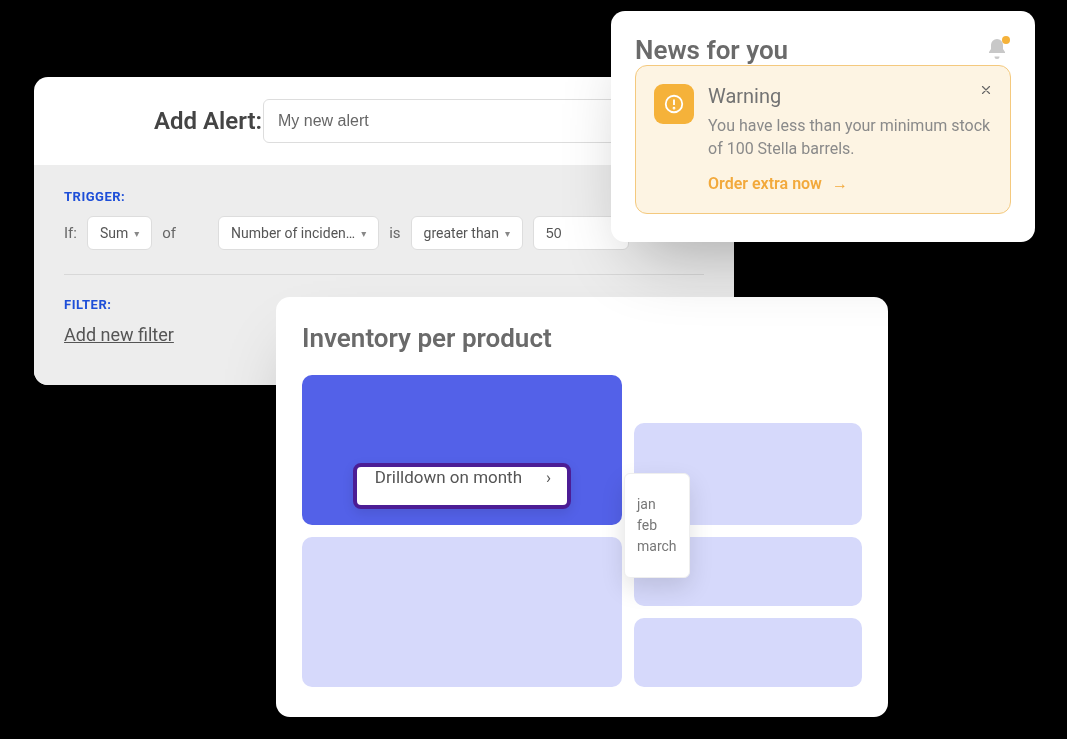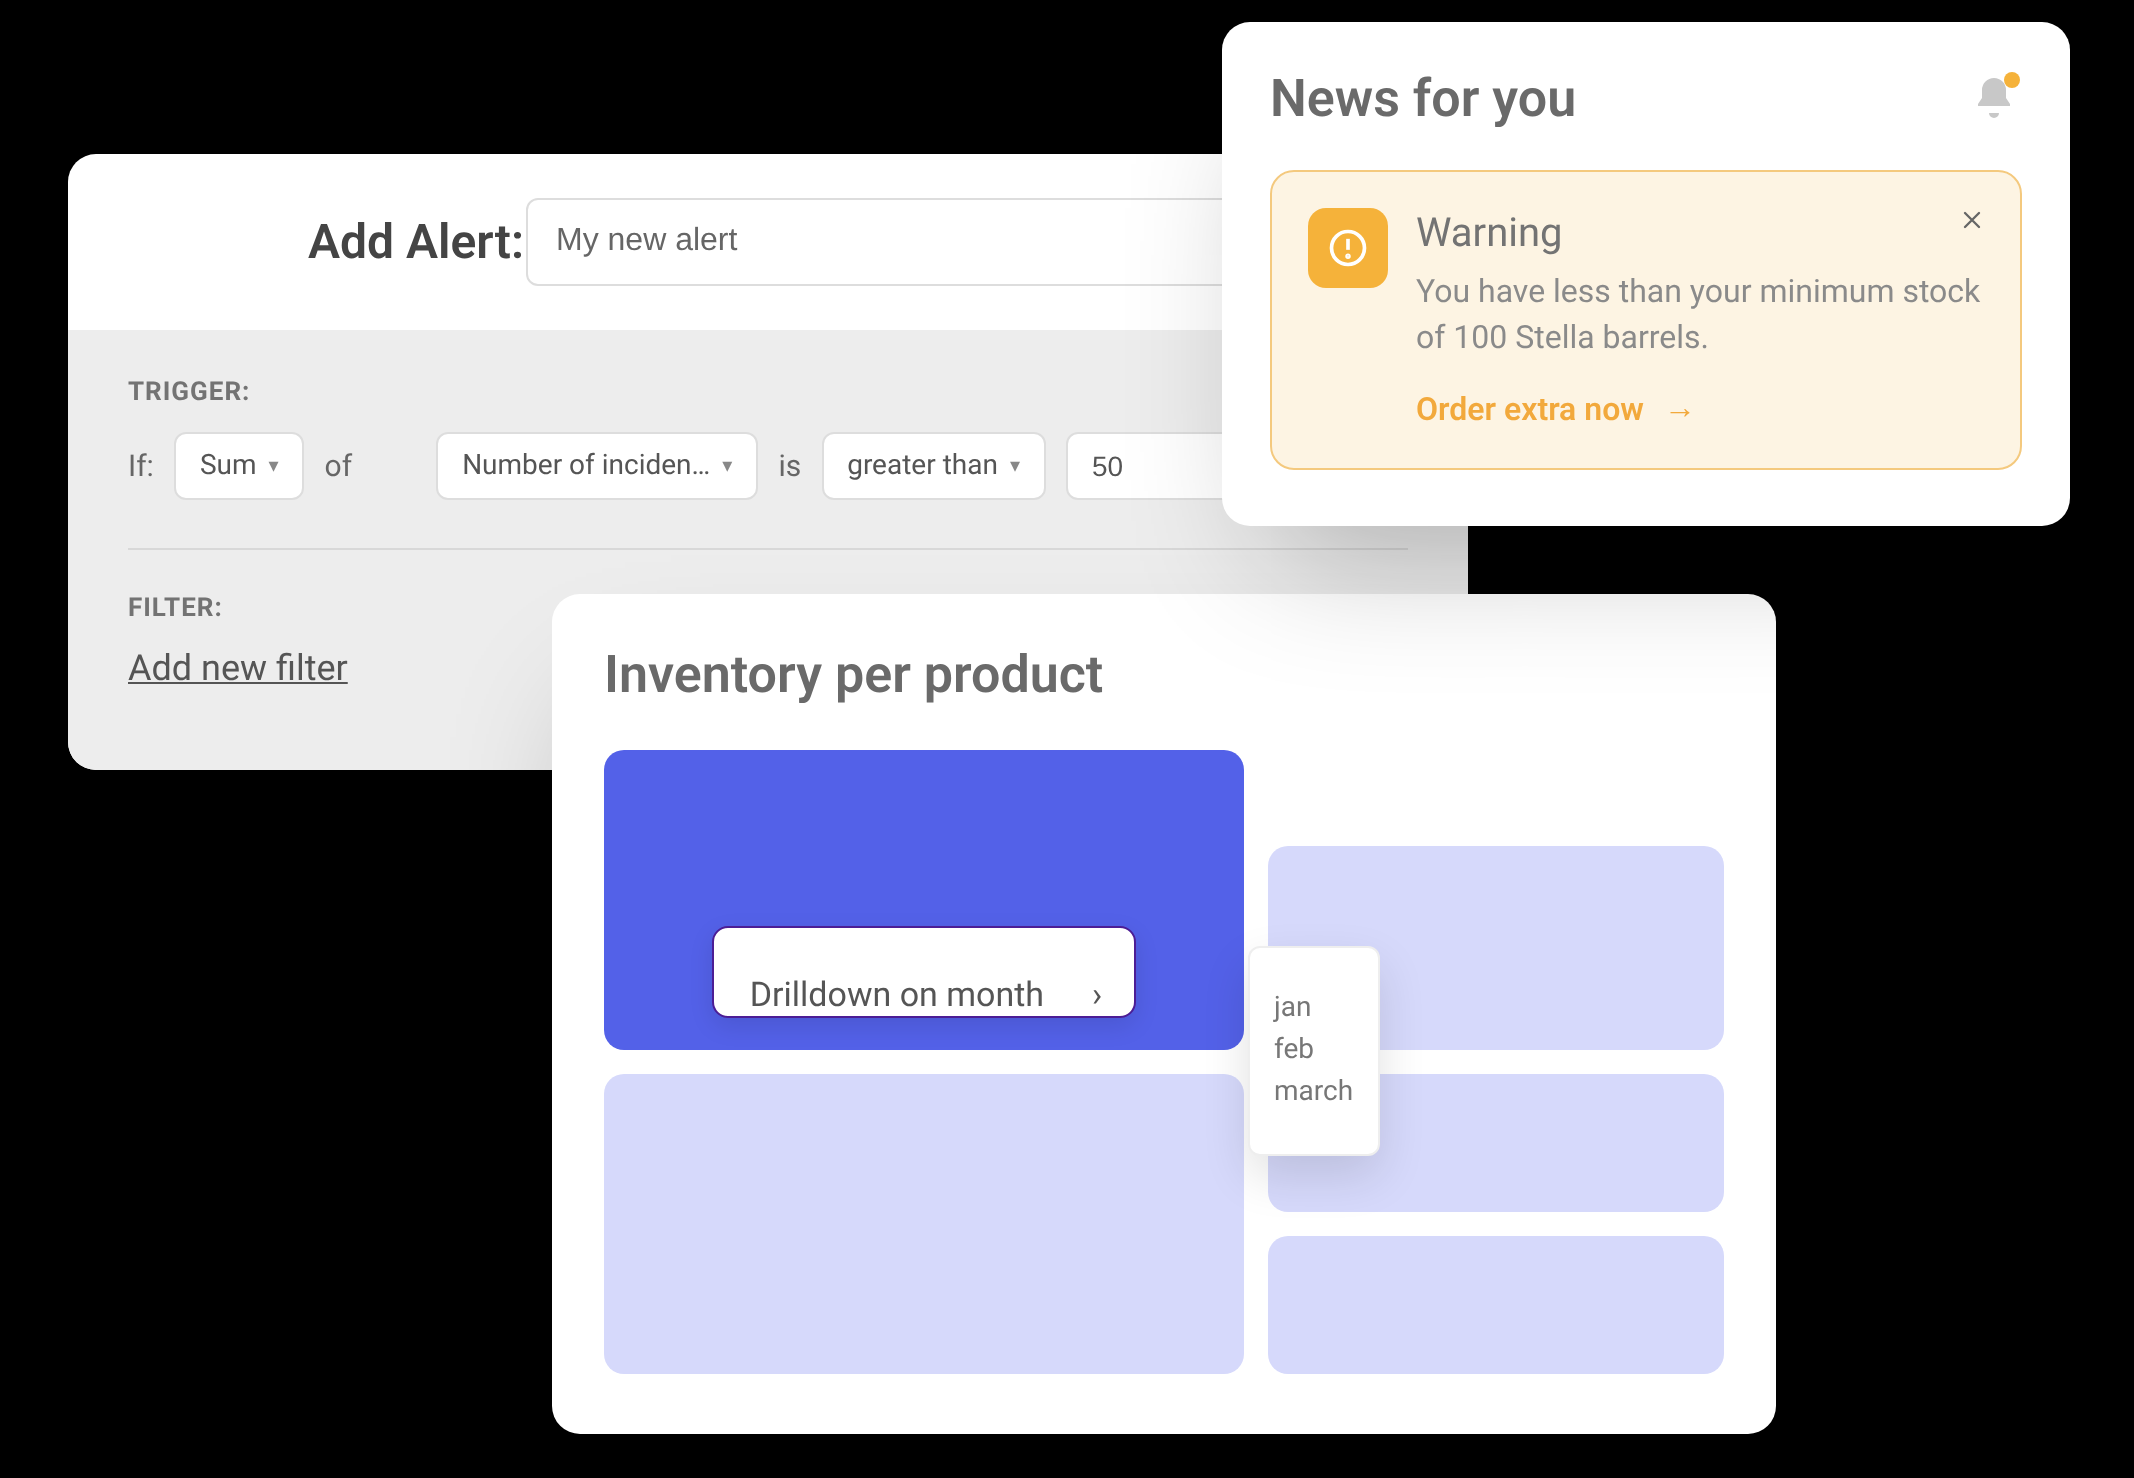--- a/index.html
+++ b/index.html
@@ -45,21 +45,21 @@
     color: #666;
   }
   .alert-body {
     background: #ededed;
     padding: 24px 30px 40px 30px;
   }
   .section-label {
     font-size: 13px;
     font-weight: 700;
     letter-spacing: .5px;
-    color: #737373;
+    color: #1d4ed8;
     margin-bottom: 12px;
   }
   .trigger-row {
     display: flex;
     align-items: center;
     gap: 10px;
     font-size: 15px;
     color: #666;
     margin-bottom: 24px;
   }
@@ -133,25 +133,25 @@
     padding-bottom: 16px;
   }
   .tile-right-top { grid-column: 2; grid-row: 1; height: 68%; align-self: end; }
   .tile-bottom-left { grid-column: 1; grid-row: 2; }
   .tile-right-stack { grid-column: 2; grid-row: 2; display: flex; flex-direction: column; gap: 12px; }
   .tile-right-stack .tile { flex: 1; }
 
   .drill-btn {
     background: #fff;
     border-radius: 8px;
-    border: 1px solid #4c1d95;
+    border: 4px solid #4c1d95;
     height: 46px;
     padding: 0 16px 0 18px;
     display: inline-flex;
-    align-items: flex-end;
+    align-items: flex-start;
     gap: 24px;
     font-size: 17px;
     color: #555;
     box-shadow: 0 4px 12px rgba(0,0,0,.1);
   }
   .drill-btn .chev { font-size: 17px; color: #555; }
 
   .month-popover {
     position: absolute;
     left: 322px;
@@ -175,21 +175,20 @@
     width: 424px;
     background: #fff;
     border-radius: 14px;
     padding: 24px 24px 28px 24px;
     box-shadow: 0 35px 70px -25px rgba(0,0,0,.3);
   }
   .news-header {
     display: flex;
     align-items: center;
     justify-content: space-between;
-    margin-bottom: 20px;
   }
   .news-title {
     font-size: 26px;
     font-weight: 600;
     color: #6a6a6a;
   }
   .bell-wrap { position: relative; width: 26px; height: 26px; }
   .bell-svg { width: 24px; height: 24px; fill: #c8c8c8; }
   .bell-dot {
     position: absolute; right: 1px; top: -1px;

